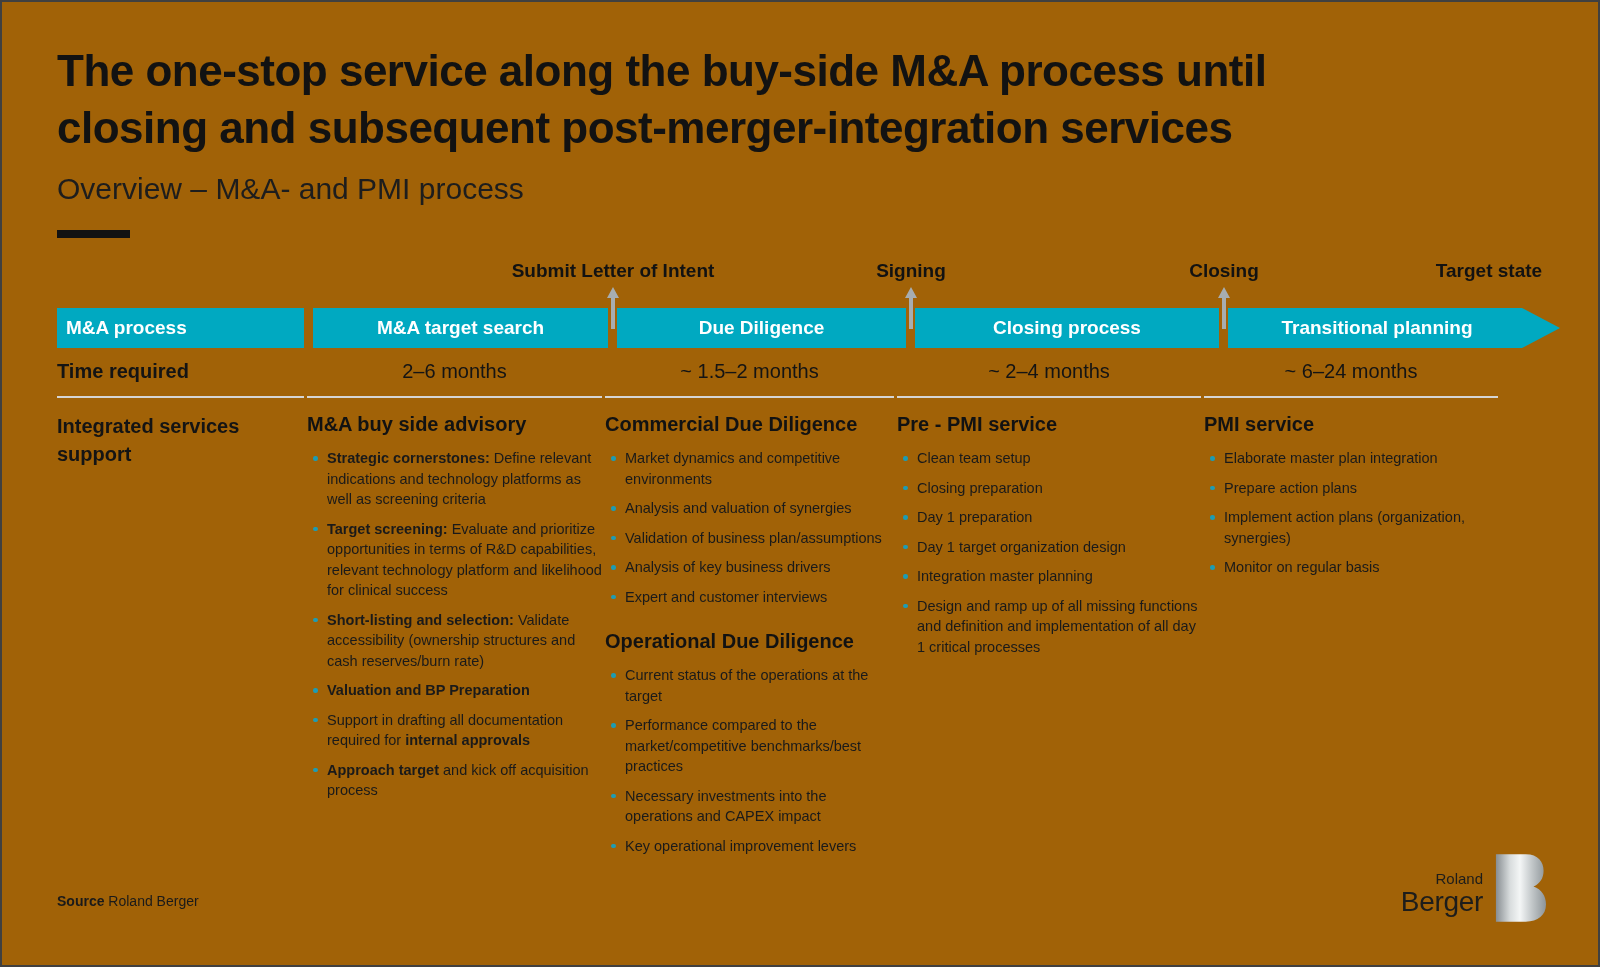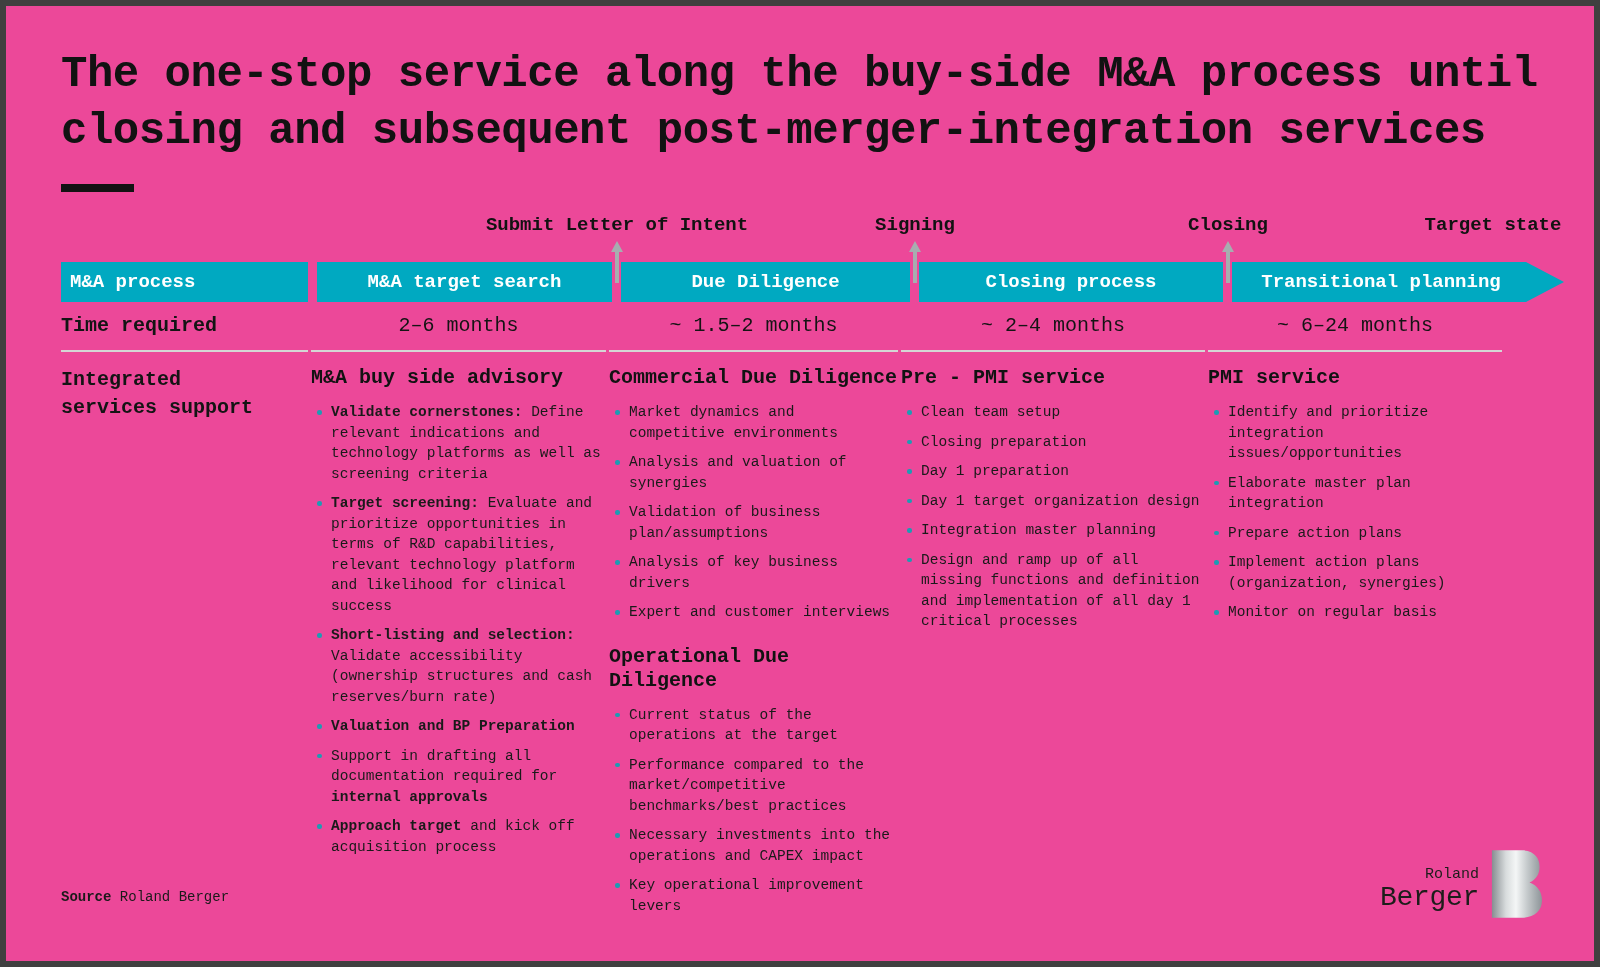--- a/index.html
+++ b/index.html
@@ -2,25 +2,24 @@
 <html style="--accent: #00A9C1; --bullet: #1D9CB4; --rule: #D5D5D5;"><head>
 <meta charset="utf-8">
 <style>
   * { box-sizing: border-box; margin: 0; padding: 0; }
   html,body { background:#e9ebec; }
   body { font-family: "Liberation Sans", sans-serif; }
 
   .slide {
     position: relative;
     width: 1600px; height: 967px;
-    background: #ec4899;
-    border: 6px solid #404040;
+    background: #a16207;
+    border: 2px solid #404040;
     overflow: hidden;
     color: #141414;
-    font-family: Liberation Mono, monospace;
   }
 
   
   .title {
     margin: 40px 55px 0 55px;
     font-size: 44px; line-height: 57px;
     font-weight: 700; letter-spacing: -0.5px;
     color: #121212;
   }
   .subtitle {
@@ -127,20 +126,21 @@
   .logo-top { font-size: 15px; line-height: 16px; }
   .logo-bottom { font-size: 28px; line-height: 29px; letter-spacing: -0.3px; }
 </style>
 </head>
 <body>
 
 <div class="slide">
 
   <h1 class="title"><span>The one-stop service along the buy-side M&amp;A process until</span><br><span>closing and subsequent post-merger-integration services</span></h1>
 
+  <div class="subtitle">Overview – M&amp;A- and PMI process</div>
 
   <div class="dash"></div>
 
   <div class="timeline">
     <div class="ms ms1">Submit Letter of Intent</div>
     <div class="ms ms2">Signing</div>
     <div class="ms ms3">Closing</div>
     <div class="ms ms4">Target state</div>
 
     <svg class="arr arr1" viewBox="0 0 12 42">
@@ -172,21 +172,21 @@
     <div class="time-val">~ 6–24 months</div>
   </div>
 
   <div class="grid5 services-row">
     <div class="col">
       <div class="row-label">Integrated services support</div>
     </div>
     <div class="col">
         <div class="sec-heading">M&amp;A buy side advisory</div>
         <ul class="bullets">
-          <li><span class="b">Validate cornerstones:</span><span> Define relevant indications and technology platforms as well as screening criteria</span><span class="b"></span></li>
+          <li><span class="b">Strategic cornerstones:</span><span> Define relevant indications and technology platforms as well as screening criteria</span><span class="b"></span></li>
           <li><span class="b">Target screening:</span><span> Evaluate and prioritize opportunities in terms of R&amp;D capabilities, relevant technology platform and likelihood for clinical success</span><span class="b"></span></li>
           <li><span class="b">Short-listing and selection:</span><span> Validate accessibility (ownership structures and cash reserves/burn rate)</span><span class="b"></span></li>
           <li><span class="b">Valuation and BP Preparation</span><span></span><span class="b"></span></li>
           <li><span class="b"></span><span>Support in drafting all documentation required for </span><span class="b">internal approvals</span></li>
           <li><span class="b">Approach target</span><span> and kick off acquisition process</span><span class="b"></span></li>
         </ul>
       </div>
     <div class="col">
         <div class="sec-heading">Commercial Due Diligence</div>
         <ul class="bullets">
@@ -211,21 +211,20 @@
           <li><span class="b"></span><span>Closing preparation</span><span class="b"></span></li>
           <li><span class="b"></span><span>Day 1 preparation</span><span class="b"></span></li>
           <li><span class="b"></span><span>Day 1 target organization design</span><span class="b"></span></li>
           <li><span class="b"></span><span>Integration master planning</span><span class="b"></span></li>
           <li><span class="b"></span><span>Design and ramp up of all missing functions and definition and implementation of all day 1 critical processes</span><span class="b"></span></li>
         </ul>
       </div>
     <div class="col">
         <div class="sec-heading">PMI service</div>
         <ul class="bullets">
-          <li><span class="b"></span><span>Identify and prioritize integration issues/opportunities</span><span class="b"></span></li>
           <li><span class="b"></span><span>Elaborate master plan integration</span><span class="b"></span></li>
           <li><span class="b"></span><span>Prepare action plans</span><span class="b"></span></li>
           <li><span class="b"></span><span>Implement action plans (organization, synergies)</span><span class="b"></span></li>
           <li><span class="b"></span><span>Monitor on regular basis</span><span class="b"></span></li>
         </ul>
       </div>
   </div>
 
   <div class="footer">
     <div class="source"><span class="b">Source</span> <span>Roland Berger</span></div>

